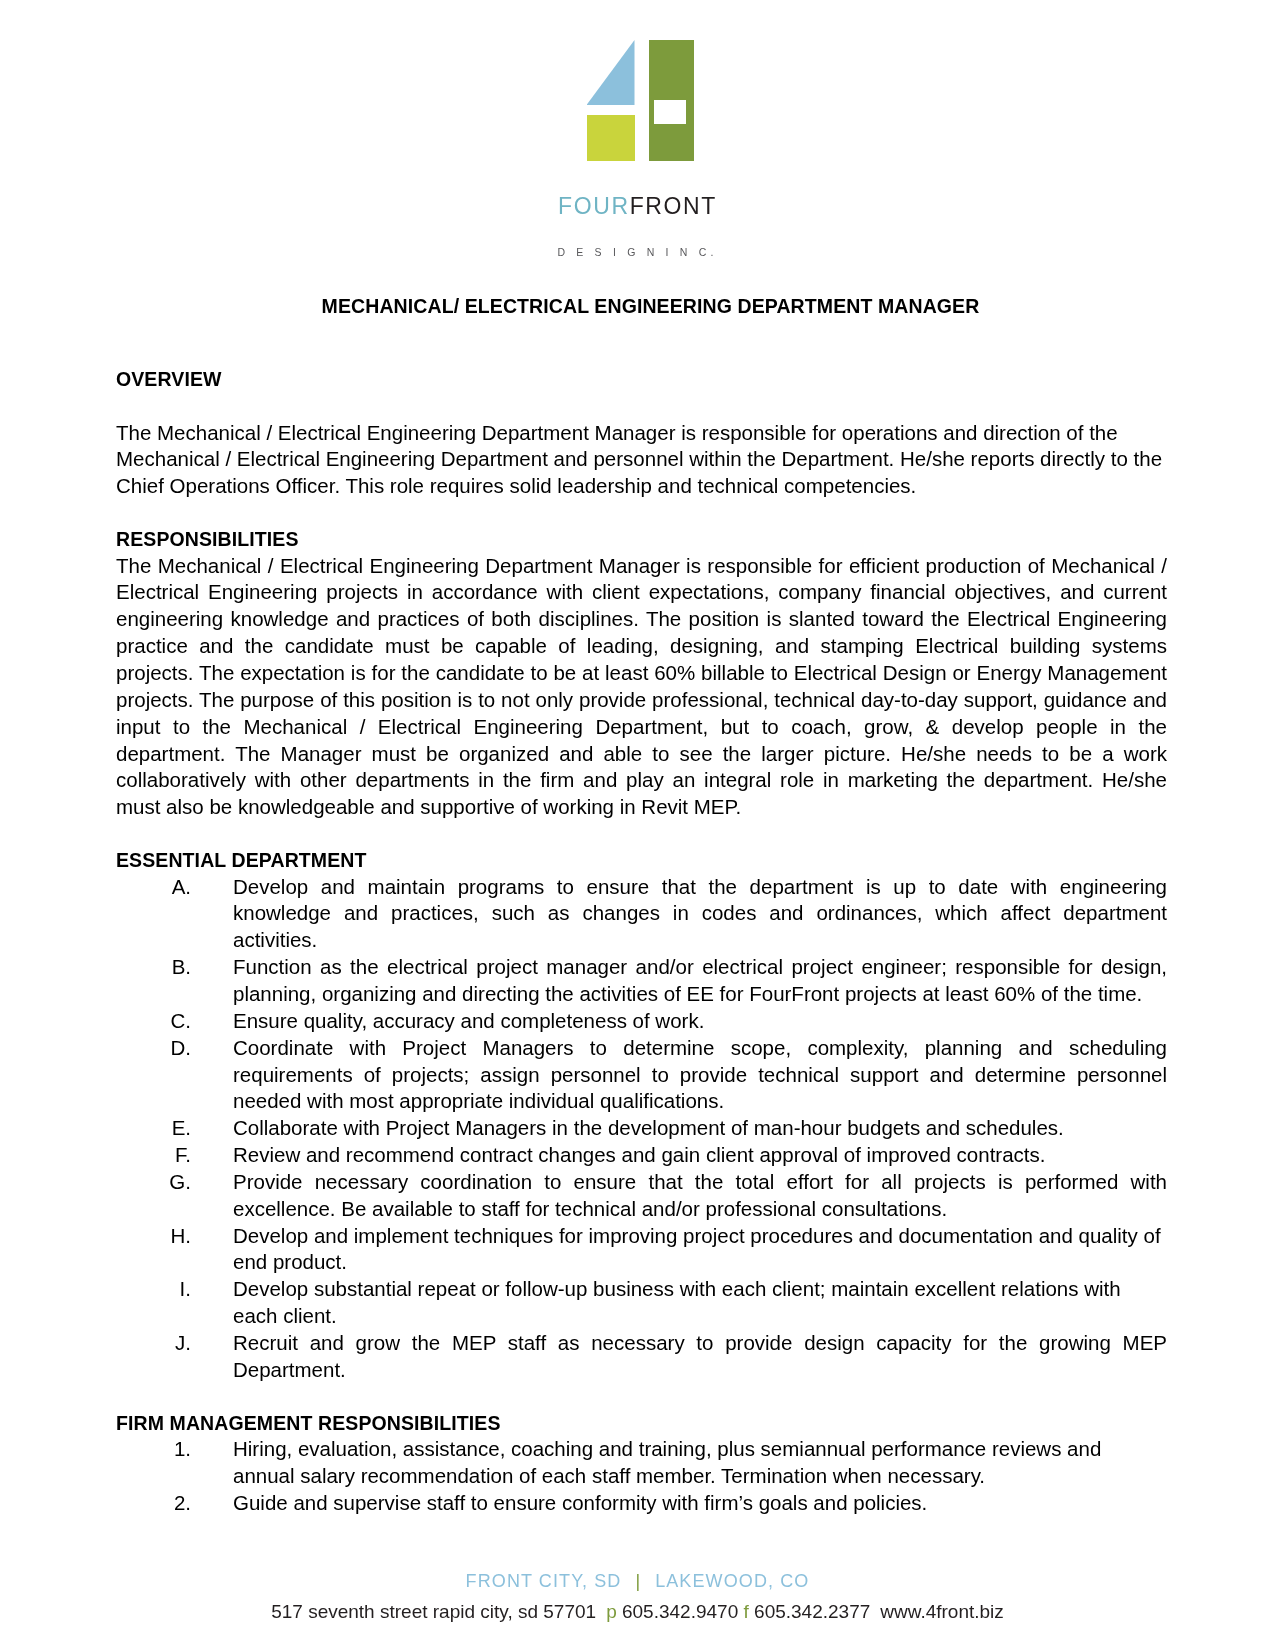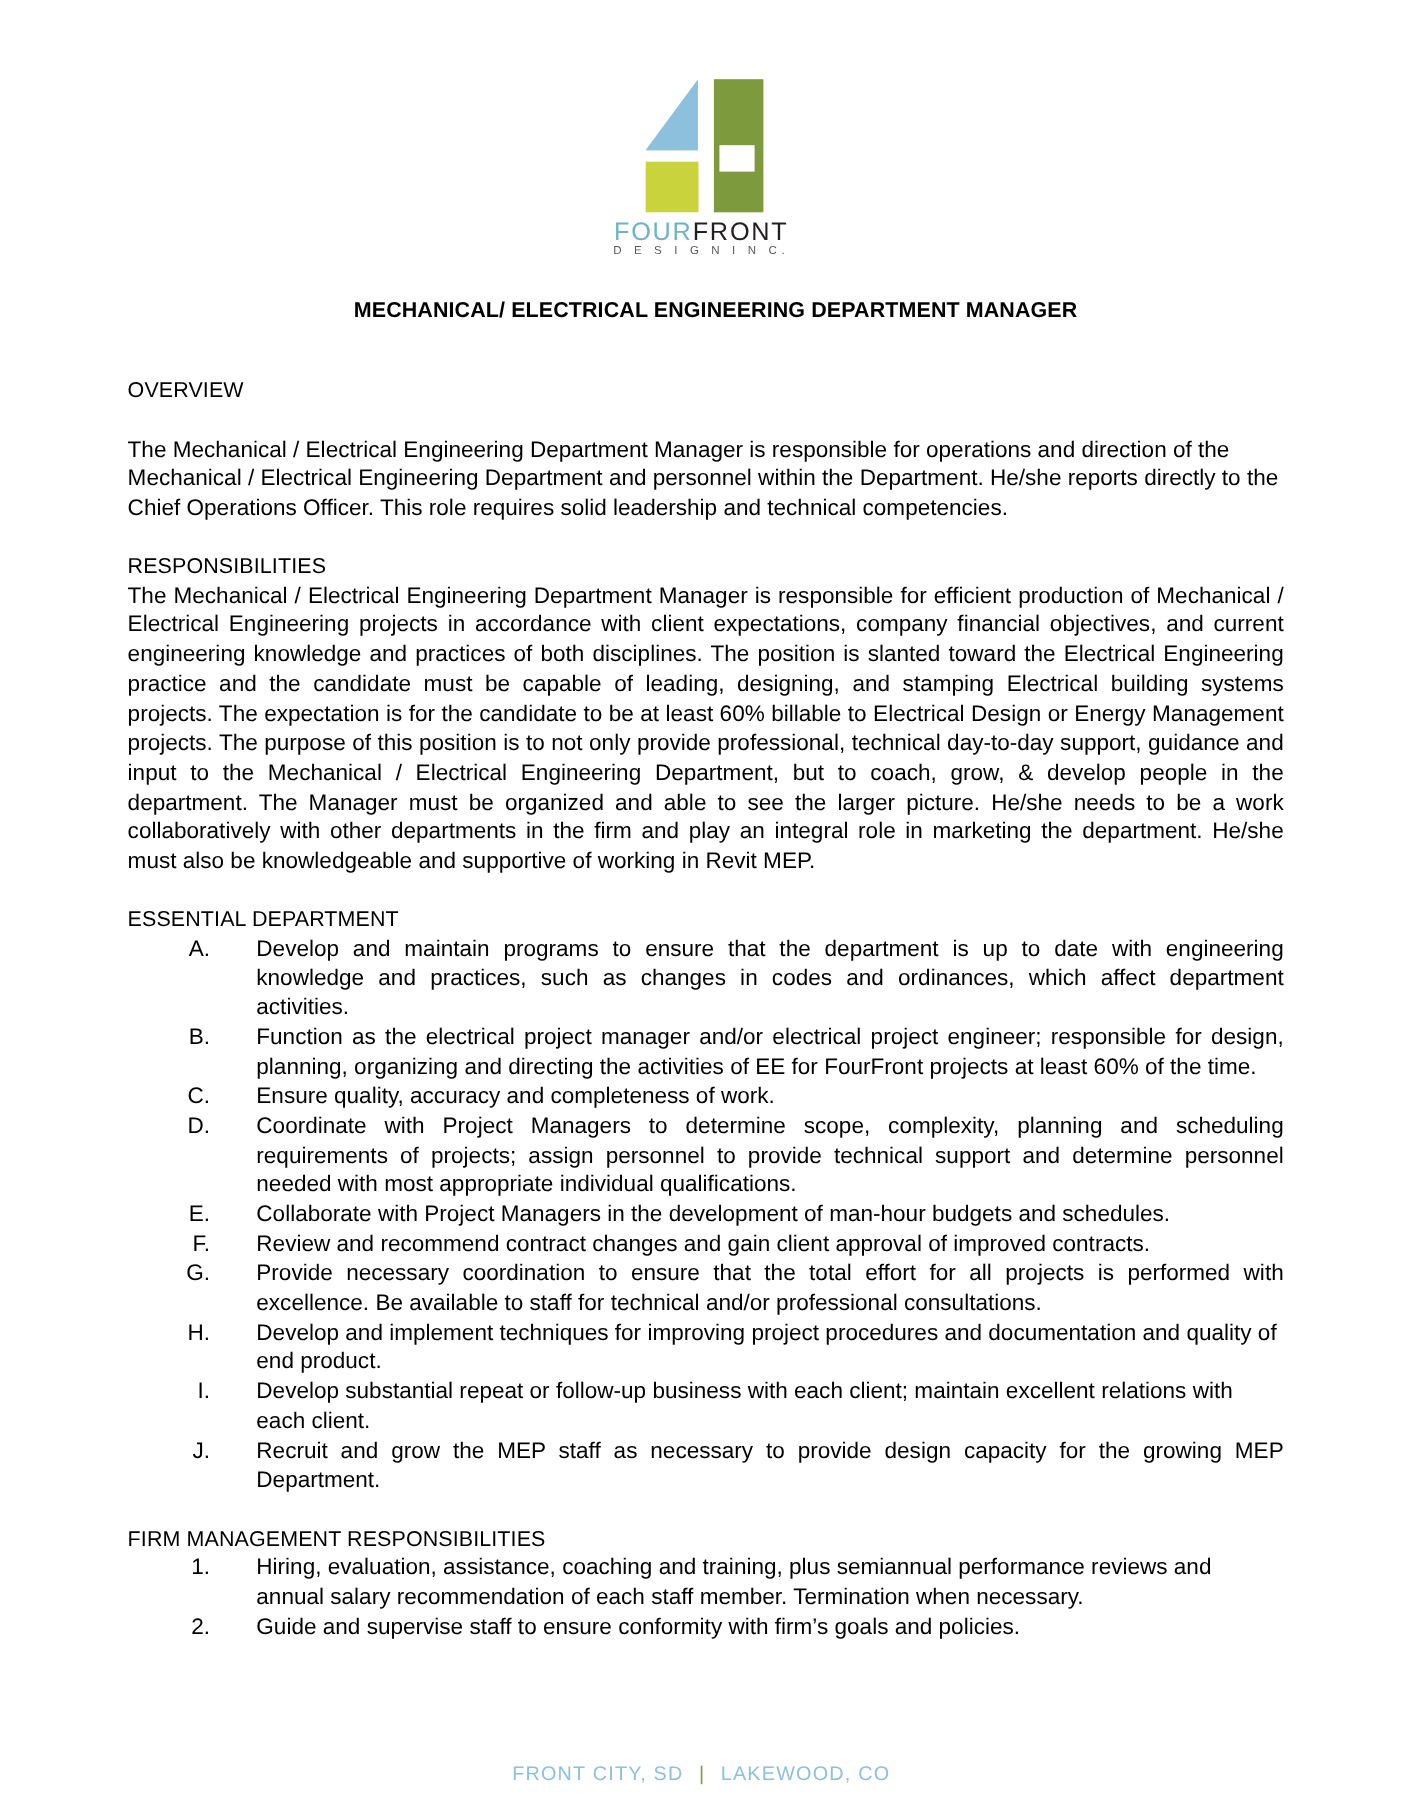--- a/index.html
+++ b/index.html
@@ -17,24 +17,25 @@
     height: 1651px;
     margin: 0 auto;
     background: #ffffff;
     box-sizing: border-box;
     padding: 0;
     overflow: hidden;
   }
 
   
   .logo-block {
-    padding-top: 72px;
+    padding-top: 40px;
     display: flex;
     flex-direction: column;
     align-items: center;
+    gap: 28px;
   }
   .logo-mark {
     position: relative;
     width: 126px;
     height: 121px;
   }
   .logo-tri {
     position: absolute;
     left: 12px;
     top: 0px;
@@ -93,21 +94,21 @@
   .doc-title {
     text-align: center;
     font-weight: bold;
     font-size: 19.5px;
     margin-top: 36px;
     margin-bottom: 0;
     letter-spacing: 0.1px;
     padding-left: 18px;
   }
   .sec-head {
-    font-weight: normal;
+    font-weight: bold;
     font-size: 19.5px;
     margin: 0;
     letter-spacing: 0.1px;
   }
   .gap-lg { height: 48px; }
   .gap-md { height: 27px; }
 
   p.para {
     margin: 0;
     text-align: left;
@@ -264,15 +265,18 @@
           <span class="li-text">Guide and supervise staff to ensure conformity with firm’s goals and policies.</span>
         </li>
     </ol>
 
   </div>
 
   <div class="footer">
     <div class="footer-cities">
       <span class="city">FRONT CITY, SD</span><span class="sep">|</span><span class="city">LAKEWOOD, CO</span>
     </div>
+    <div class="footer-addr">
+      <span>517 seventh street rapid city, sd 57701</span><span class="spc"></span><span class="tag">p</span> <span>605.342.9470</span> <span class="tag">f</span> <span>605.342.2377</span><span class="spc"></span><span>www.4front.biz</span>
+    </div>
   </div>
 
 </div>
 
 </body></html>

